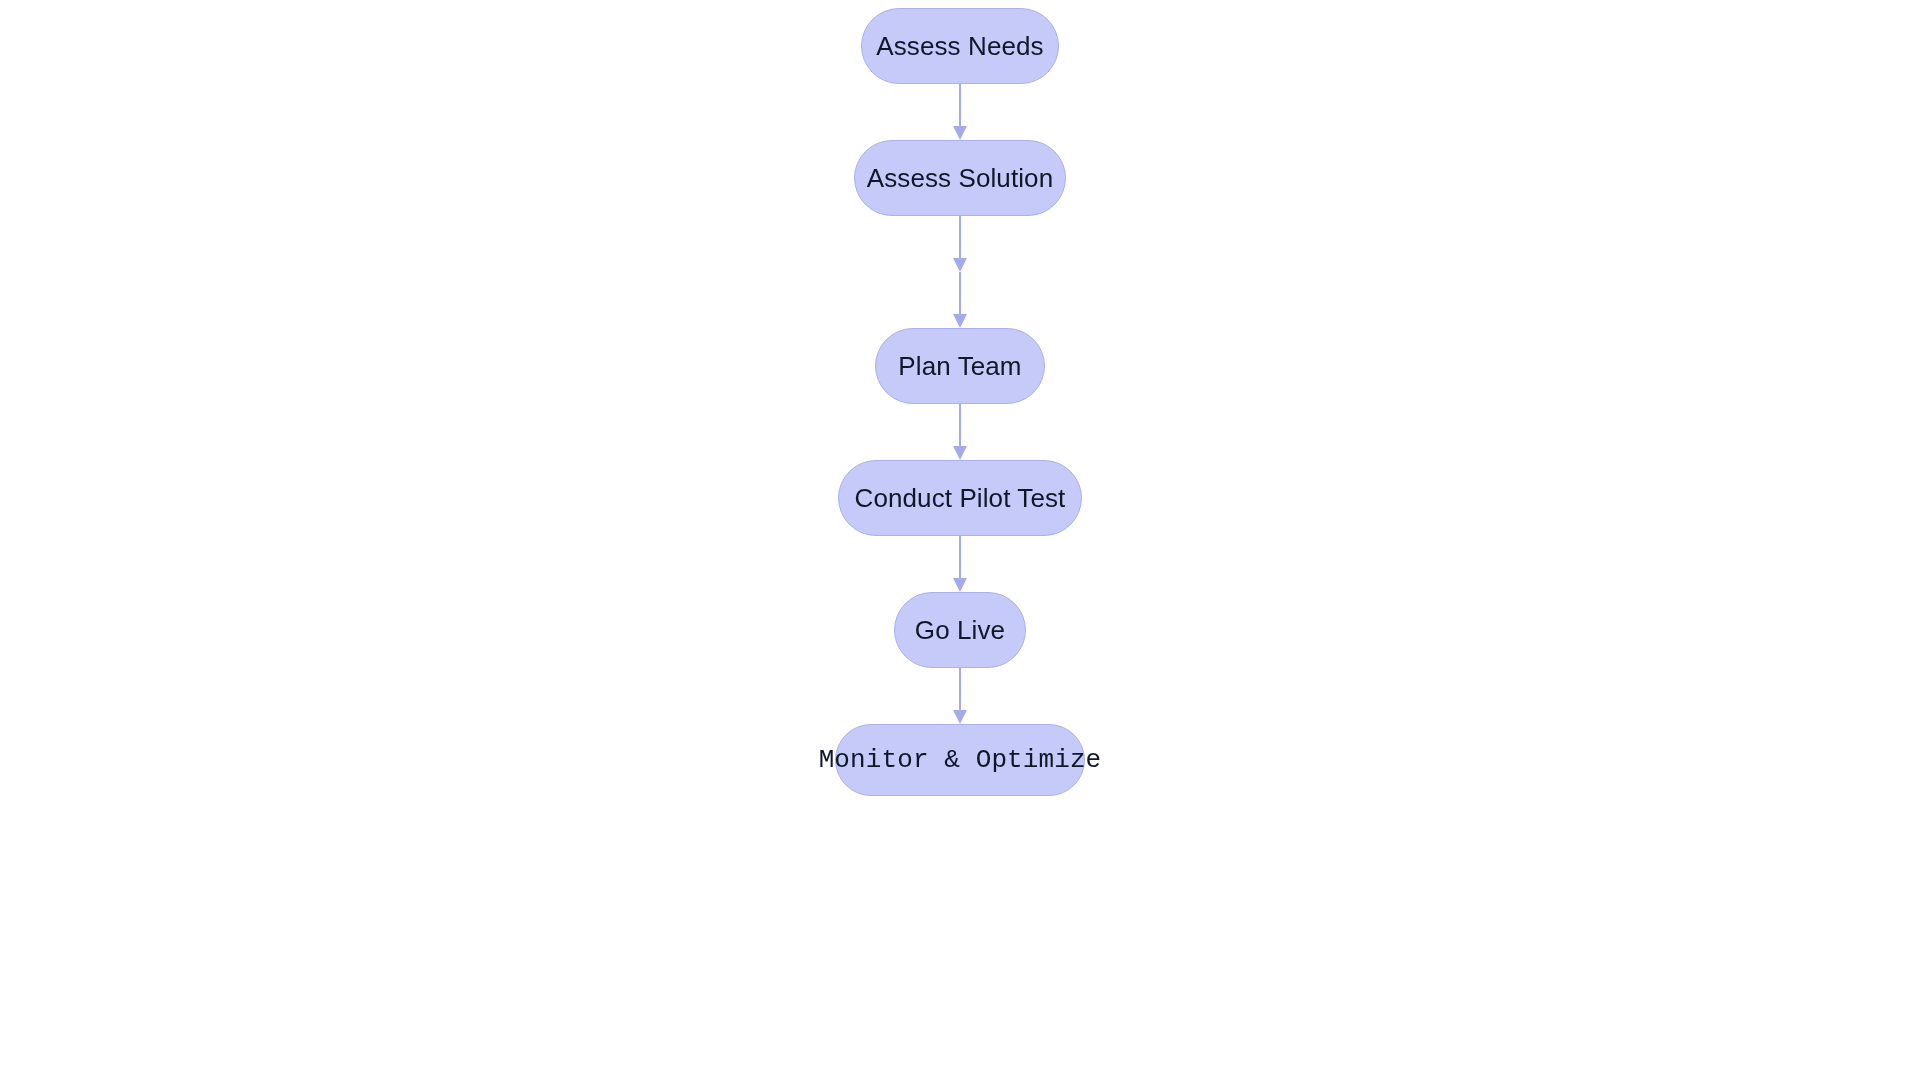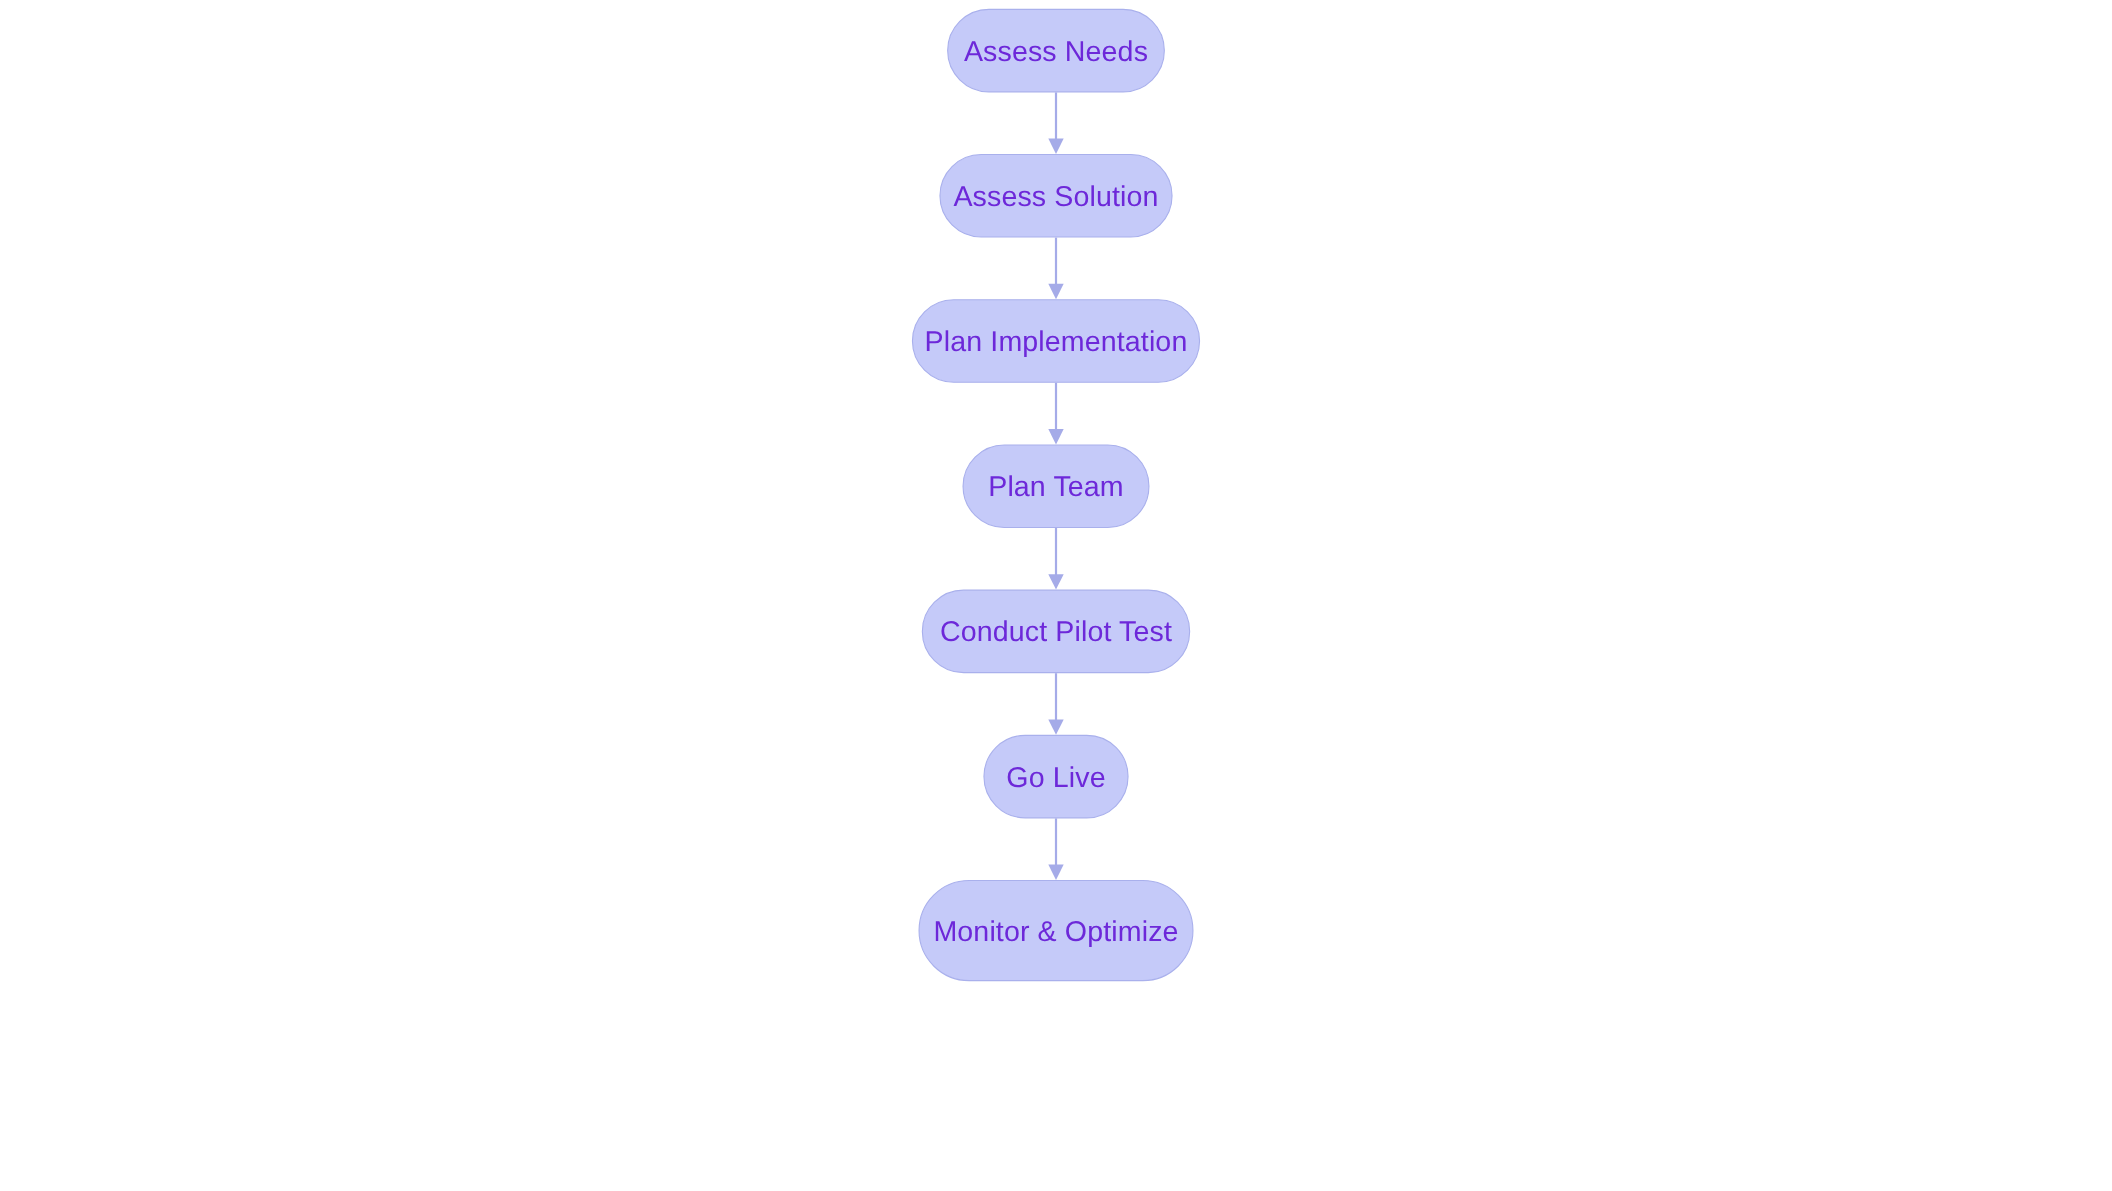--- a/index.html
+++ b/index.html
@@ -32,41 +32,41 @@
   }
 
   .node {
     box-sizing: border-box;
     display: flex;
     align-items: center;
     justify-content: center;
     background: #c5caf9;
     border: 1px solid #a9b0ec;
     border-radius: 9999px;
-    color: #6d28d9;
+    color: #0f172a;
     font-size: 26px;
     font-weight: 400;
     letter-spacing: 0.1px;
     white-space: nowrap;
     line-height: 1;
   }
 
   .node-label {
     display: block;
     padding: 0 2px;
   }
 
   
   .node-w-assess      { width: 198px; height: 76px; }
   .node-w-select      { width: 212px; height: 76px; }
   .node-w-plan        { width: 262px; height: 76px; }
   .node-w-train       { width: 170px; height: 76px; }
   .node-w-conduct     { width: 244px; height: 76px; }
   .node-w-golive      { width: 132px; height: 76px; }
-  .node-w-monitor     { width: 250px; height: 92px; }
+  .node-w-monitor     { width: 250px; height: 72px; font-family: Liberation Mono, monospace; }
 
   .connector {
     position: relative;
     width: 24px;
     height: 56px;
     display: flex;
     justify-content: center;
   }
   .connector .line {
     position: absolute;
@@ -110,23 +110,20 @@
 
     <div class="node node-w-select">
       <span class="node-label">Assess Solution</span>
     </div>
 
     <div class="connector">
       <span class="line"></span>
       <span class="head"></span>
     </div>
 
-    <div class="node node-w-plan">
-      <span class="node-label">Plan Implementation</span>
-    </div>
 
     <div class="connector">
       <span class="line"></span>
       <span class="head"></span>
     </div>
 
     <div class="node node-w-train">
       <span class="node-label">Plan Team</span>
     </div>
 

